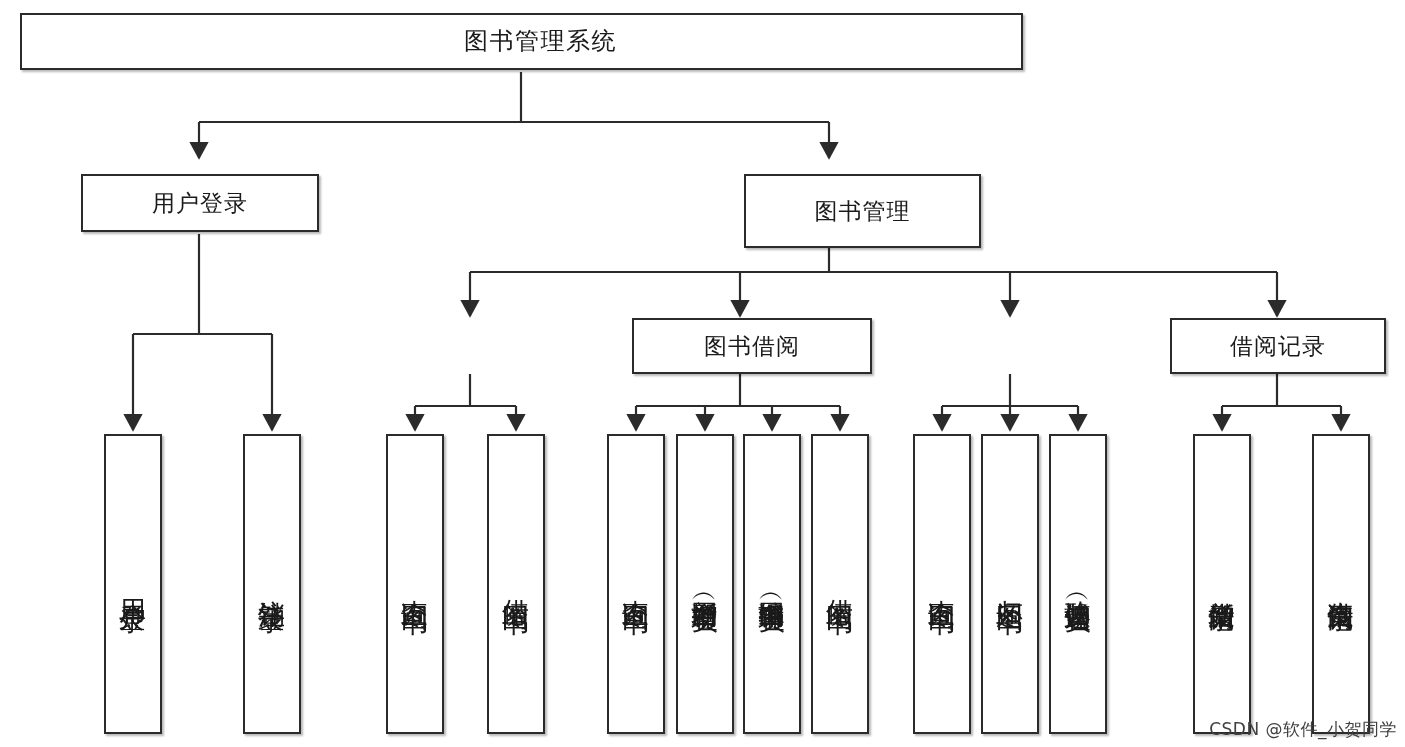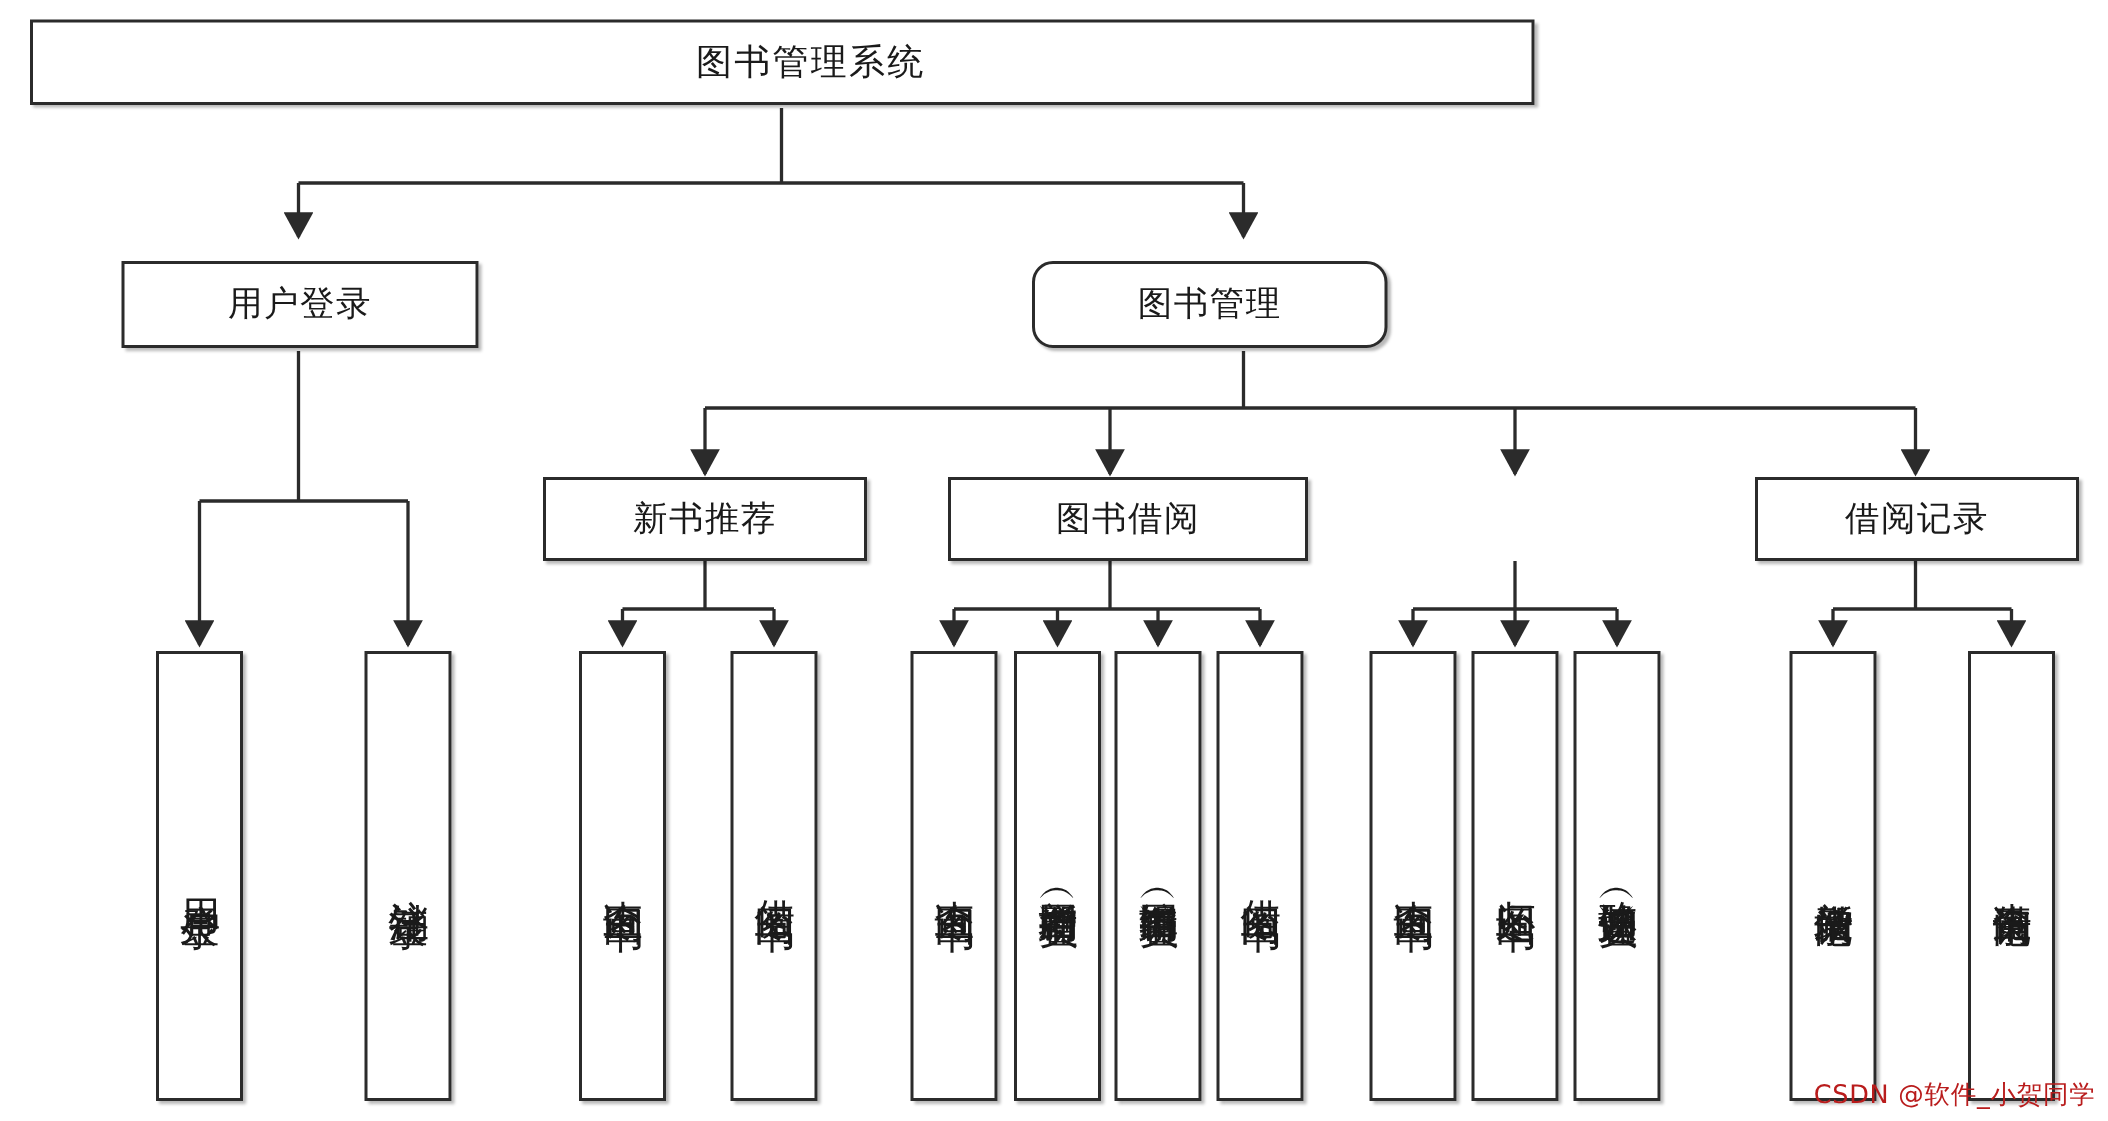--- a/index.html
+++ b/index.html
@@ -54,21 +54,21 @@
     letter-spacing:3px;
   }
   .node.v.tall .lbl{
     font-size:26px;
     letter-spacing:1px;
   }
   .watermark{
     position:absolute;
     right:8px;bottom:6px;
     font-size:17px;
-    color:#b91c1c;
+    color:#404040;
     letter-spacing:0.5px;
     white-space:nowrap;
     font-family:"DejaVu Sans","Liberation Sans",sans-serif;
   }
 </style>
 </head>
 <body>
 
 <div id="diagram">
 
@@ -123,27 +123,24 @@
     </g>
   </svg>
 
   <div class="node h root" style="left:20px;top:13px;width:1003px;height:57px;">
     <span class="lbl">图书管理系统</span>
   </div>
 
   <div class="node h" style="left:81px;top:174px;width:238px;height:58px;">
     <span class="lbl">用户登录</span>
   </div>
-  <div class="node h" style="left:688px;top:174px;width:237px;height:58px;border-radius:14px;">
+  <div class="node h" style="left:744px;top:174px;width:237px;height:74px;">
     <span class="lbl">图书管理</span>
   </div>
 
-  <div class="node h" style="left:362px;top:318px;width:216px;height:56px;">
-    <span class="lbl">新书推荐</span>
-  </div>
   <div class="node h" style="left:632px;top:318px;width:240px;height:56px;">
     <span class="lbl">图书借阅</span>
   </div>
   <div class="node h" style="left:1170px;top:318px;width:216px;height:56px;">
     <span class="lbl">借阅记录</span>
   </div>
 
   <div class="node v" style="left:104px;top:434px;width:58px;height:300px;">
     <span class="lbl">用户登录</span>
   </div>

